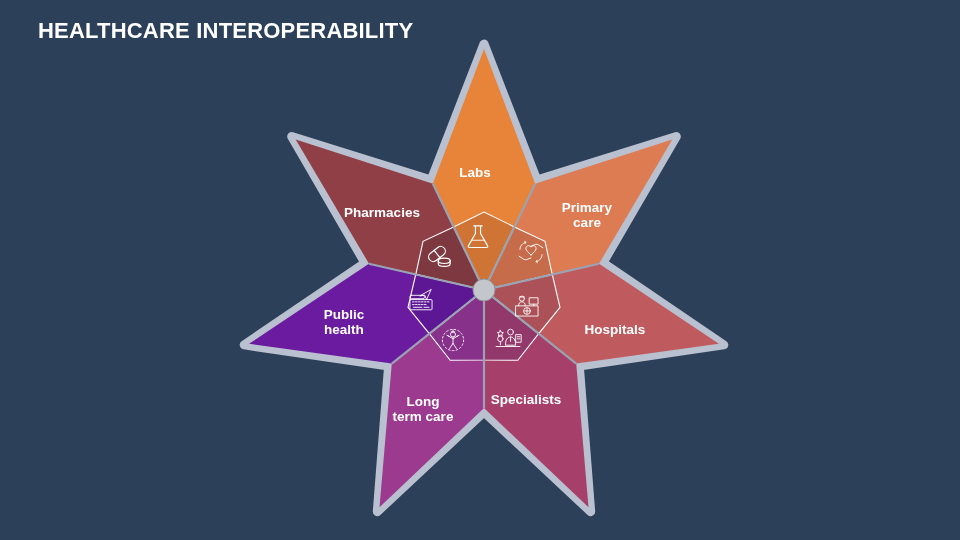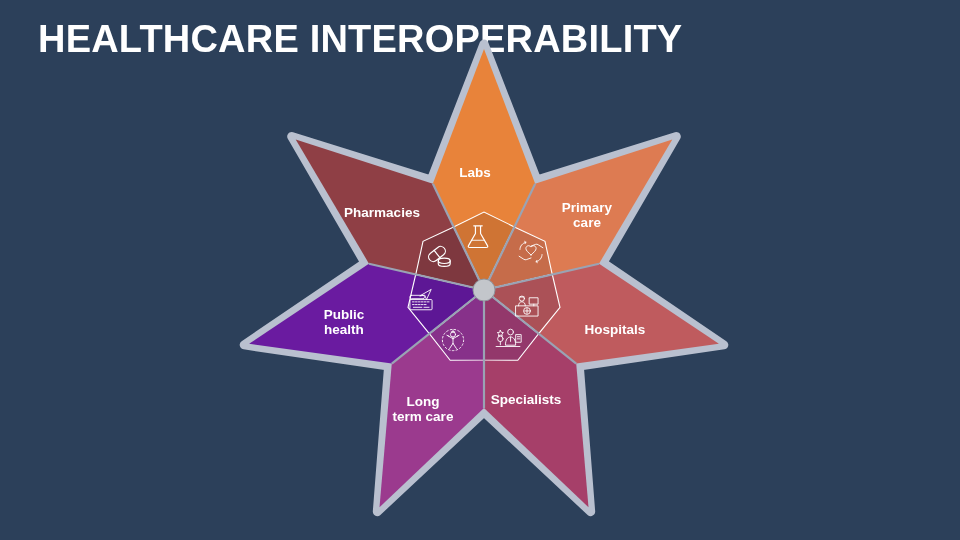--- a/index.html
+++ b/index.html
@@ -5,21 +5,21 @@
   html,body{margin:0;padding:0;}
   body{
     width:960px;height:540px;overflow:hidden;
     background:#2c405a;
     font-family:"Liberation Sans", sans-serif;
     position:relative;
   }
   #slide{position:absolute;inset:0;}
   #title{
     position:absolute;left:38px;top:18px;
-    font-size:38px;font-weight:bold;color:#ffffff;
+    font-size:22px;font-weight:bold;color:#ffffff;
     letter-spacing:0.2px;
     font-family:"Liberation Sans", sans-serif;
     white-space:nowrap;
   }
   svg#star{position:absolute;left:0;top:0;width:960px;height:540px;}
   .seg-label{
     fill:#ffffff;font-weight:bold;font-size:13.5px;
     font-family:"Liberation Sans", sans-serif;
     text-anchor:middle;dominant-baseline:middle;
     paint-order:stroke;

